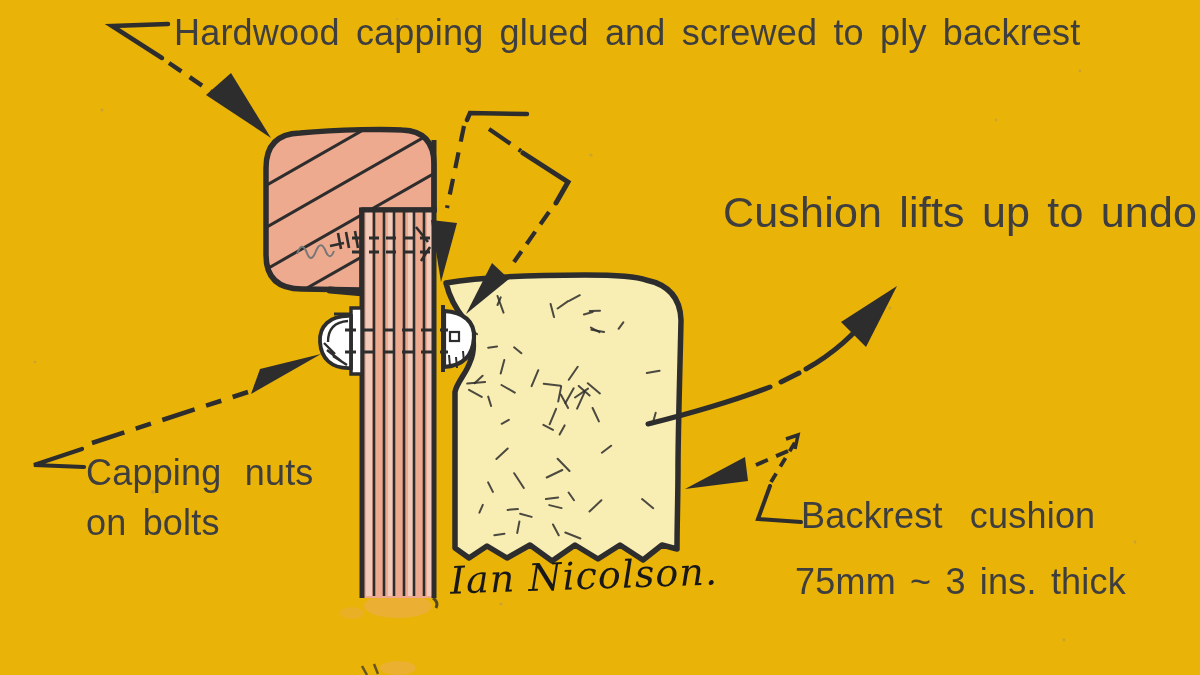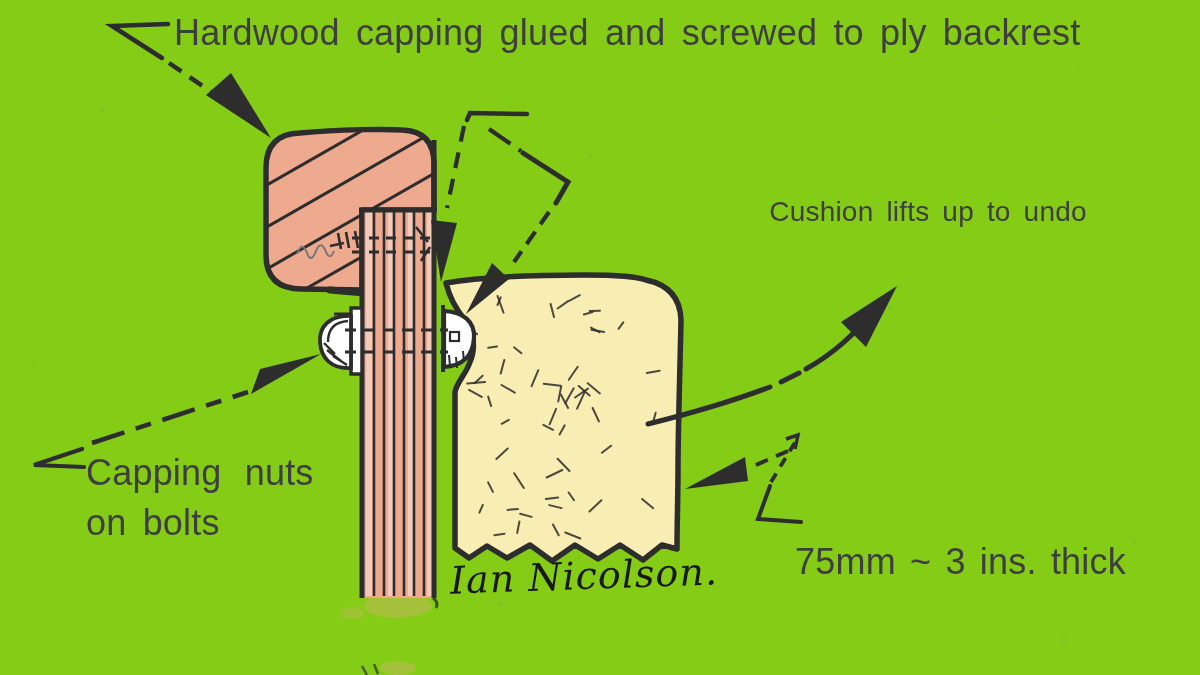--- a/index.html
+++ b/index.html
@@ -1,33 +1,33 @@
 <!DOCTYPE html>
 <html><head>
 <meta charset="utf-8">
 <style>
   html,body{margin:0;padding:0;background:#e8e8e8;}
   #stage{
     position:relative;width:1200px;height:675px;overflow:hidden;
-    background:#84cc16;
+    background:#eab308;
     font-family:"Liberation Sans",sans-serif;
   }
   #drawing{position:absolute;left:0;top:0;}
   .lbl{
     position:absolute;color:#3e3e3e;font-size:36px;white-space:nowrap;
     word-spacing:6px;letter-spacing:.2px;line-height:1.0;
   }
   .lbl-center{text-align:center;}
-  #lbl-cushion-lifts{left:723px;top:189px;width:410px;font-size:28px;line-height:46px;word-spacing:5px;}
+  #lbl-cushion-lifts{left:723px;top:189px;width:410px;font-size:43px;line-height:46px;word-spacing:5px;}
   #lbl-hardwood{left:174px;top:15px;}
   #lbl-bolted-tab{left:540px;top:95px;word-spacing:8px;}
   #lbl-capping-nuts{left:86px;top:448px;line-height:50px;}
   #lbl-capping-nuts .l1{word-spacing:13px;text-align:right;}
   #lbl-backrest-1{left:801px;top:498px;word-spacing:17px;}
-  #lbl-backrest-2{left:795px;top:544px;word-spacing:4px;}
+  #lbl-backrest-2{left:795px;top:564px;word-spacing:4px;}
   #signature{
     position:absolute;left:450px;top:554px;color:#181818;
     font-family:"DejaVu Serif",serif;font-style:italic;font-size:38px;
     letter-spacing:1px;transform:rotate(-2deg);white-space:nowrap;
   }
   #title{
     position:absolute;left:248px;top:622px;color:#464646;
     font-size:39px;word-spacing:8px;letter-spacing:.5px;white-space:nowrap;
   }
 </style>
@@ -238,17 +238,18 @@
 
   <div class="lbl lbl-center" id="lbl-cushion-lifts">
     <div>Cushion lifts up to undo</div>
   </div>
 
   <div class="lbl" id="lbl-capping-nuts">
     <div class="l1">Capping nuts</div>
     <div>on bolts</div>
   </div>
 
+  <div class="lbl" id="lbl-backrest-1">Backrest cushion</div>
   <div class="lbl" id="lbl-backrest-2">75mm ~ 3 ins. thick</div>
 
   <div id="signature">Ian Nicolson.</div>
 
 </div>
 
 </body></html>

